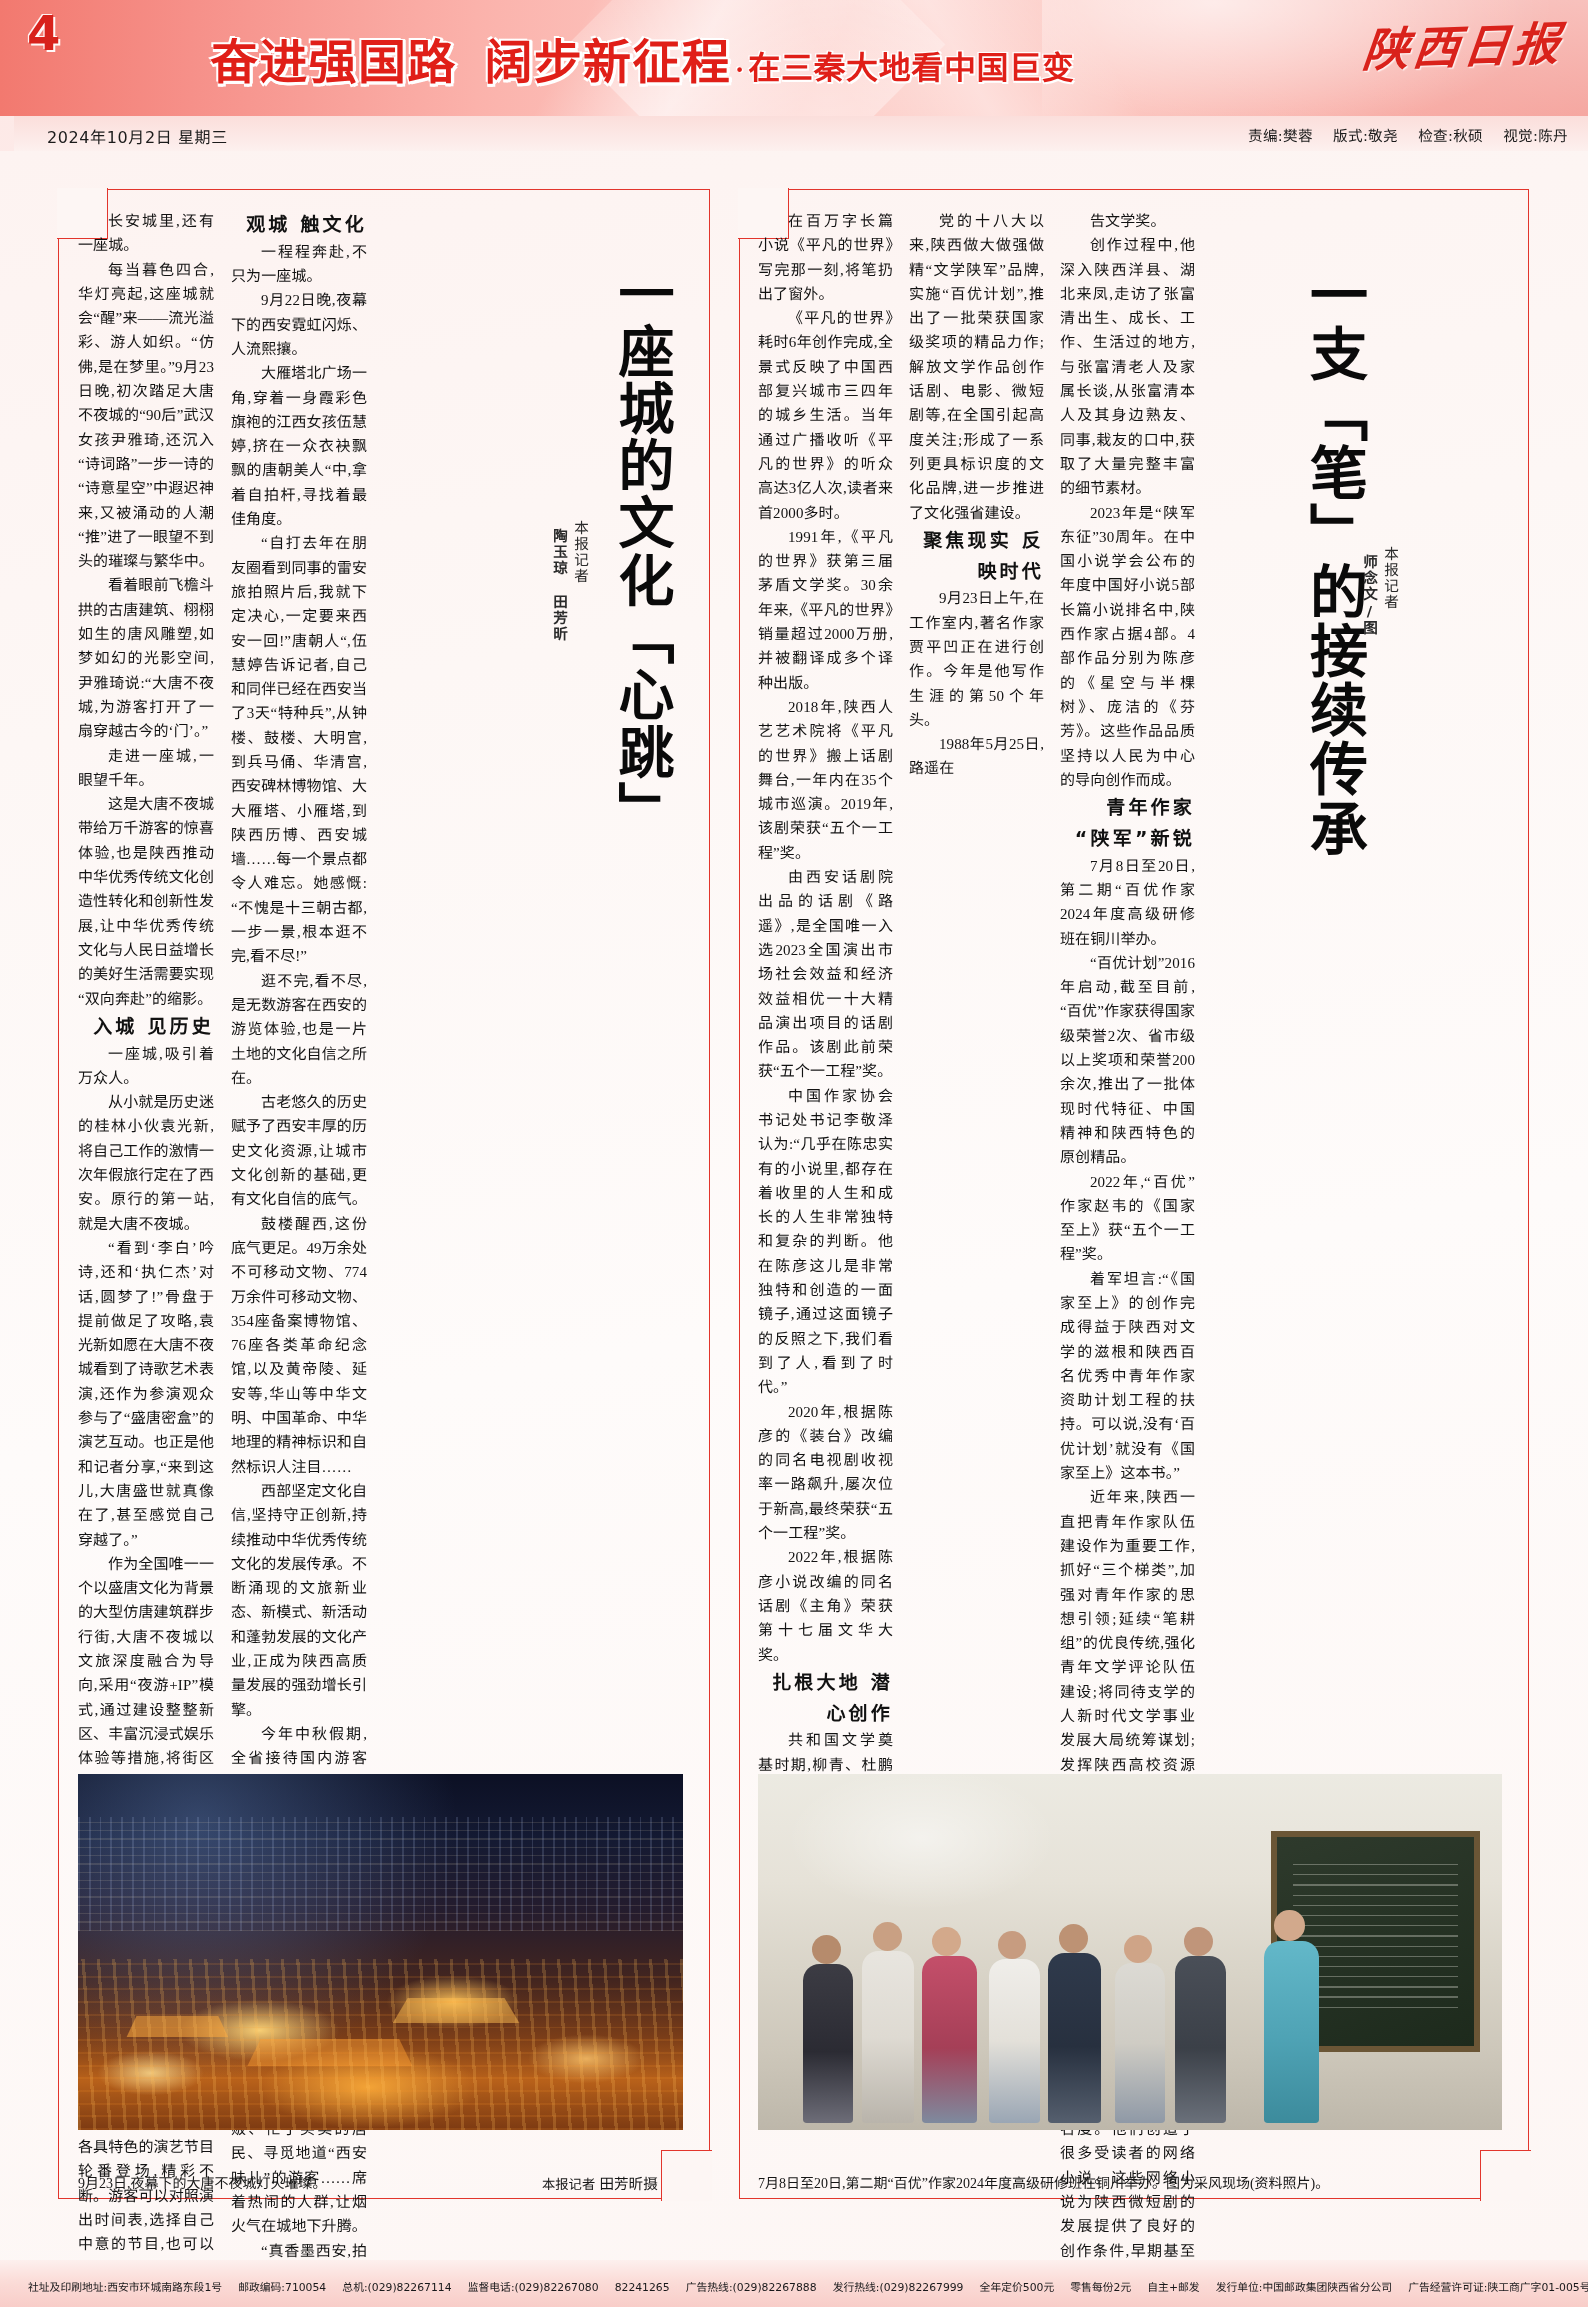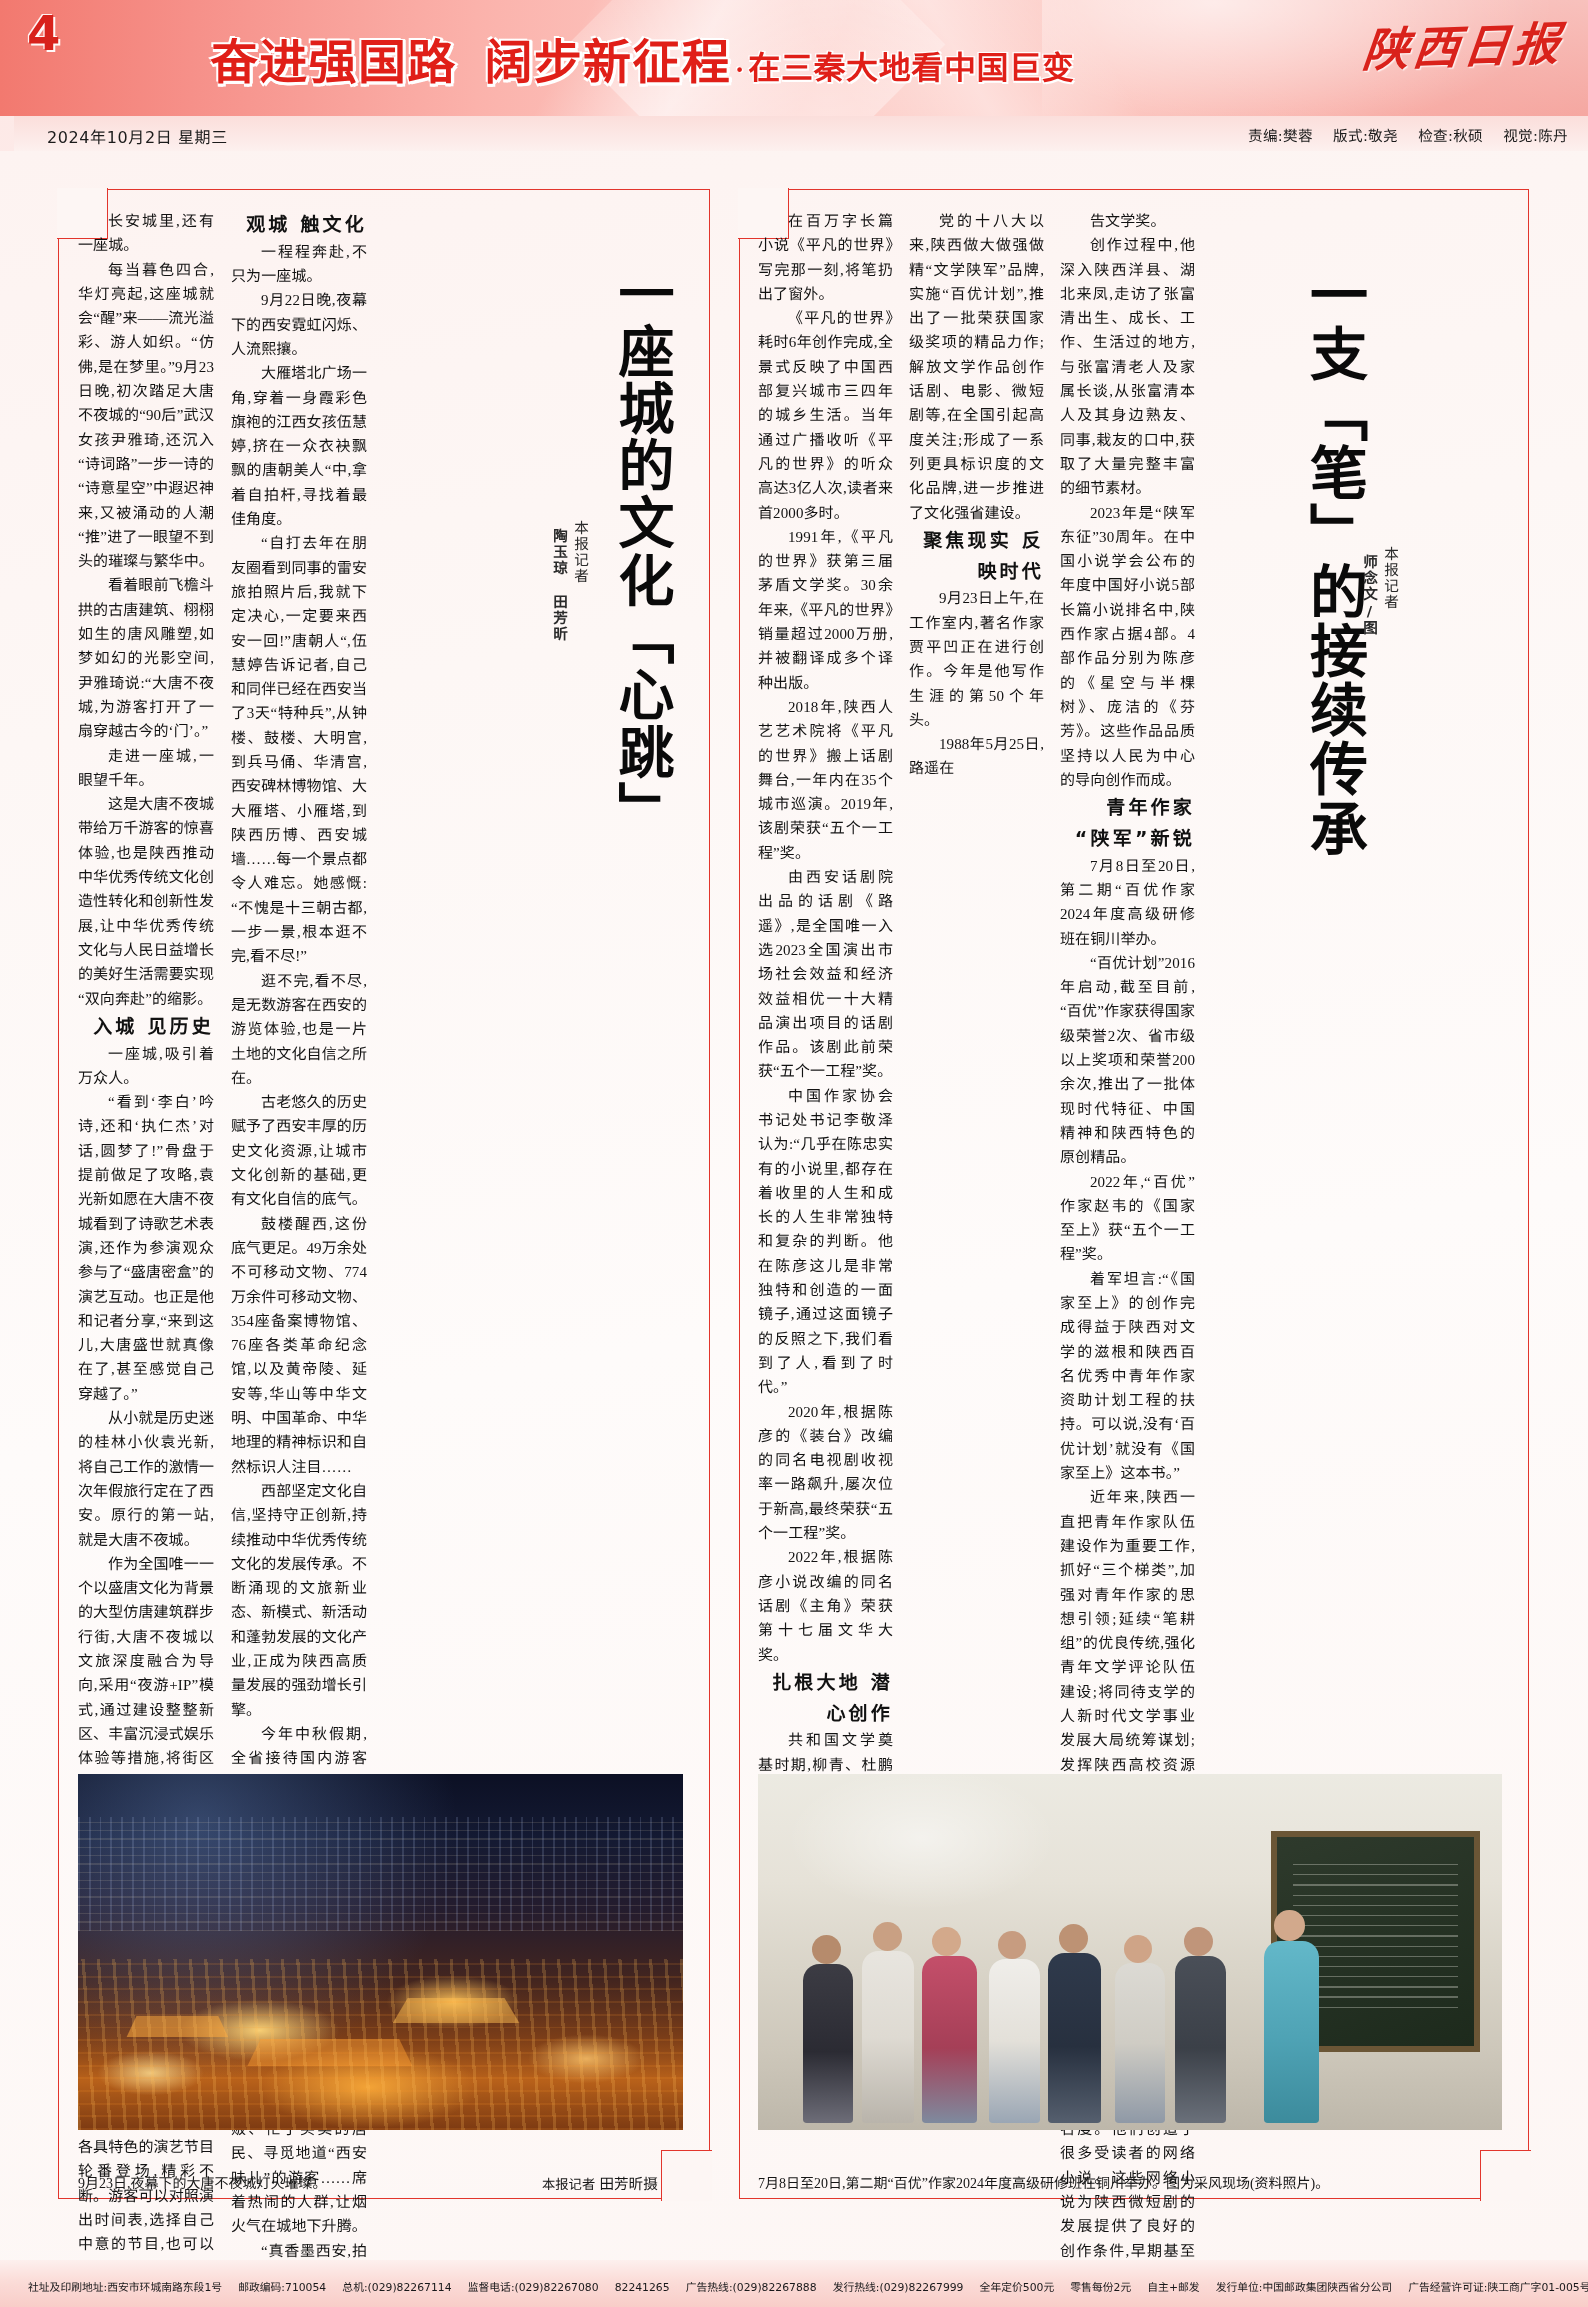--- a/index.html
+++ b/index.html
@@ -268,22 +268,22 @@
         </div>
 
         <div class="col lc1">
           <p>长安城里,还有一座城。</p>
           <p>每当暮色四合,华灯亮起,这座城就会“醒”来——流光溢彩、游人如织。“仿佛,是在梦里。”9月23日晚,初次踏足大唐不夜城的“90后”武汉女孩尹雅琦,还沉入“诗词路”一步一诗的“诗意星空”中遐迟神来,又被涌动的人潮“推”进了一眼望不到头的璀璨与繁华中。</p>
           <p>看着眼前飞檐斗拱的古唐建筑、栩栩如生的唐风雕塑,如梦如幻的光影空间,尹雅琦说:“大唐不夜城,为游客打开了一扇穿越古今的‘门’。”</p>
           <p>走进一座城,一眼望千年。</p>
           <p>这是大唐不夜城带给万千游客的惊喜体验,也是陕西推动中华优秀传统文化创造性转化和创新性发展,让中华优秀传统文化与人民日益增长的美好生活需要实现“双向奔赴”的缩影。</p>
           <p class="sub">入城  见历史</p>
           <p>一座城,吸引着万众人。</p>
+          <p>从小就是历史迷的桂林小伙袁光新,将自己工作的激情一次年假旅行定在了西安。原行的第一站,就是大唐不夜城。</p>
           <p>“看到‘李白’吟诗,还和‘执仁杰’对话,圆梦了!”骨盘于提前做足了攻略,袁光新如愿在大唐不夜城看到了诗歌艺术表演,还作为参演观众参与了“盛唐密盒”的演艺互动。也正是他和记者分享,“来到这儿,大唐盛世就真像在了,甚至感觉自己穿越了。”</p>
-          <p>从小就是历史迷的桂林小伙袁光新,将自己工作的激情一次年假旅行定在了西安。原行的第一站,就是大唐不夜城。</p>
           <p>作为全国唯一一个以盛唐文化为背景的大型仿唐建筑群步行街,大唐不夜城以文旅深度融合为导向,采用“夜游+IP”模式,通过建设整整新区、丰富沉浸式娱乐体验等措施,将街区的美食、建筑、演出、文创,共同融入整个盛唐文化恢复中,让市民游客沉浸感受盛唐文化,体验传统与新潮的碰撞。</p>
           <p>一袭白衣、风度翩翩的“李白”与游客对踊吟诗;绢扇遮面,身姿轻盈的不倒翁小姐姐和视衣似乎近;花朝芳娜,涌注华贵的唐朝仕女娓娓多语迎来——翻开大唐不夜城的时尚,10余场各具特色的演艺节目轮番登场,精彩不断。游客可以对照演出时间表,选择自己中意的节目,也可以在街区走走停停,邂逅“盛唐烟火”。</p>
           <p>已在街区游览了10个多小时的“95后”陕西医院张雨欣却一无所获,她看中的单双照相机拍个不停,“太震撼了。感受传统文化魅力,大唐不夜城,绝对是当之无愧的‘头牌’。”</p>
 
         </div>
 
         <div class="col lc2">
           <p></p>
           <p class="sub">观城  触文化</p>
           <p>一程程奔赴,不只为一座城。</p>

